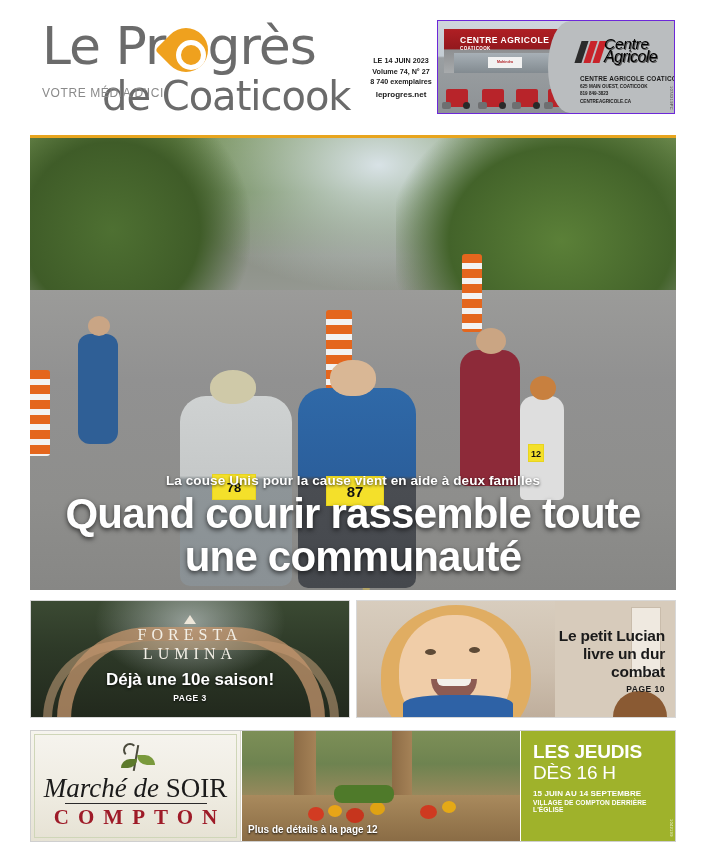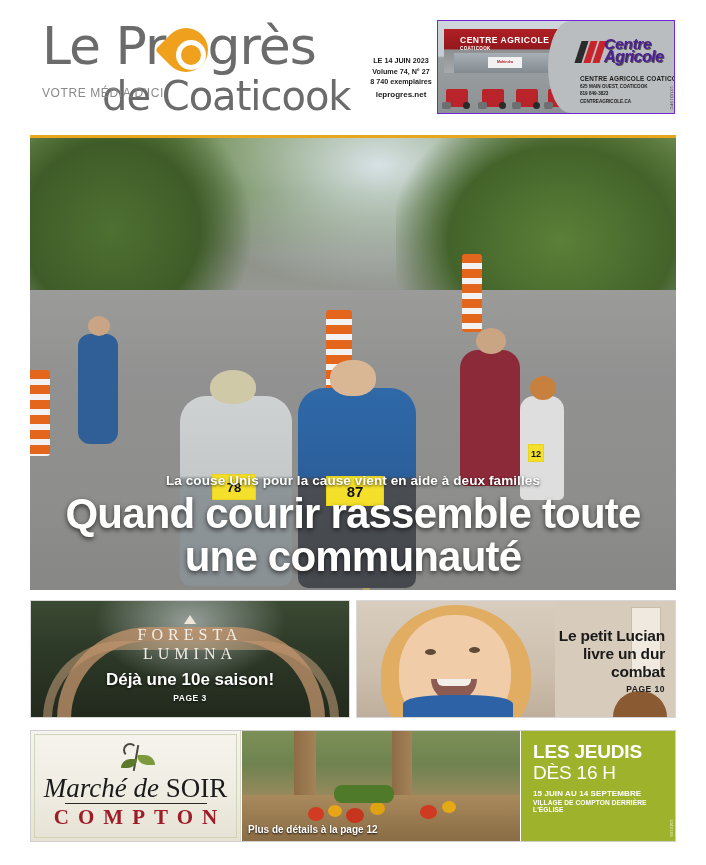--- a/index.html
+++ b/index.html
@@ -88,21 +88,21 @@
   .topad-right::before {
     content:''; position:absolute; left:-22px; top:0; width:44px; height:92px;
     background:#babdbf; border-radius: 50%/50%;
   }
   .ta-logo { position: absolute; left: 8px; top: 16px; width: 96px; }
   .ta-swoosh { position:absolute; left:0; top:4px; width:26px; height:22px; }
   .ta-swoosh span { position:absolute; top:0; width:7px; height:22px; transform: skewX(-18deg); }
   .ta-swoosh span:nth-child(1){ left:0; background:#2b2b2b; }
   .ta-swoosh span:nth-child(2){ left:9px; background:#c8232a; }
   .ta-swoosh span:nth-child(3){ left:18px; background:#c8232a; }
-  .ta-name { position:absolute; left:26px; top:0px; color:#4c1d95; font-weight:700;
+  .ta-name { position:absolute; left:26px; top:0px; color:#000000; font-weight:400;
     font-style: italic; font-size: 15.5px; line-height:13px; letter-spacing:-0.3px;
     text-shadow: 1px 1px 0 #555; font-family:"Liberation Sans", sans-serif; }
   .ta-name i { display:block; font-style:italic; font-size:16px; letter-spacing:-0.6px;}
   .ta-addr { position: absolute; left: 10px; top: 54px; color: #1b1b1b; }
   .ta-addr .t { font-size: 6.4px; font-weight: 800; letter-spacing: .2px; white-space:nowrap; }
   .ta-addr .l { font-size: 4.6px; font-weight: 700; line-height: 6.4px; white-space:nowrap; margin-top:1.5px;}
   .ta-code { position:absolute; right:2px; bottom:3px; font-size:4px; color:#444;
     writing-mode: vertical-rl; letter-spacing:.3px; }
 
   

